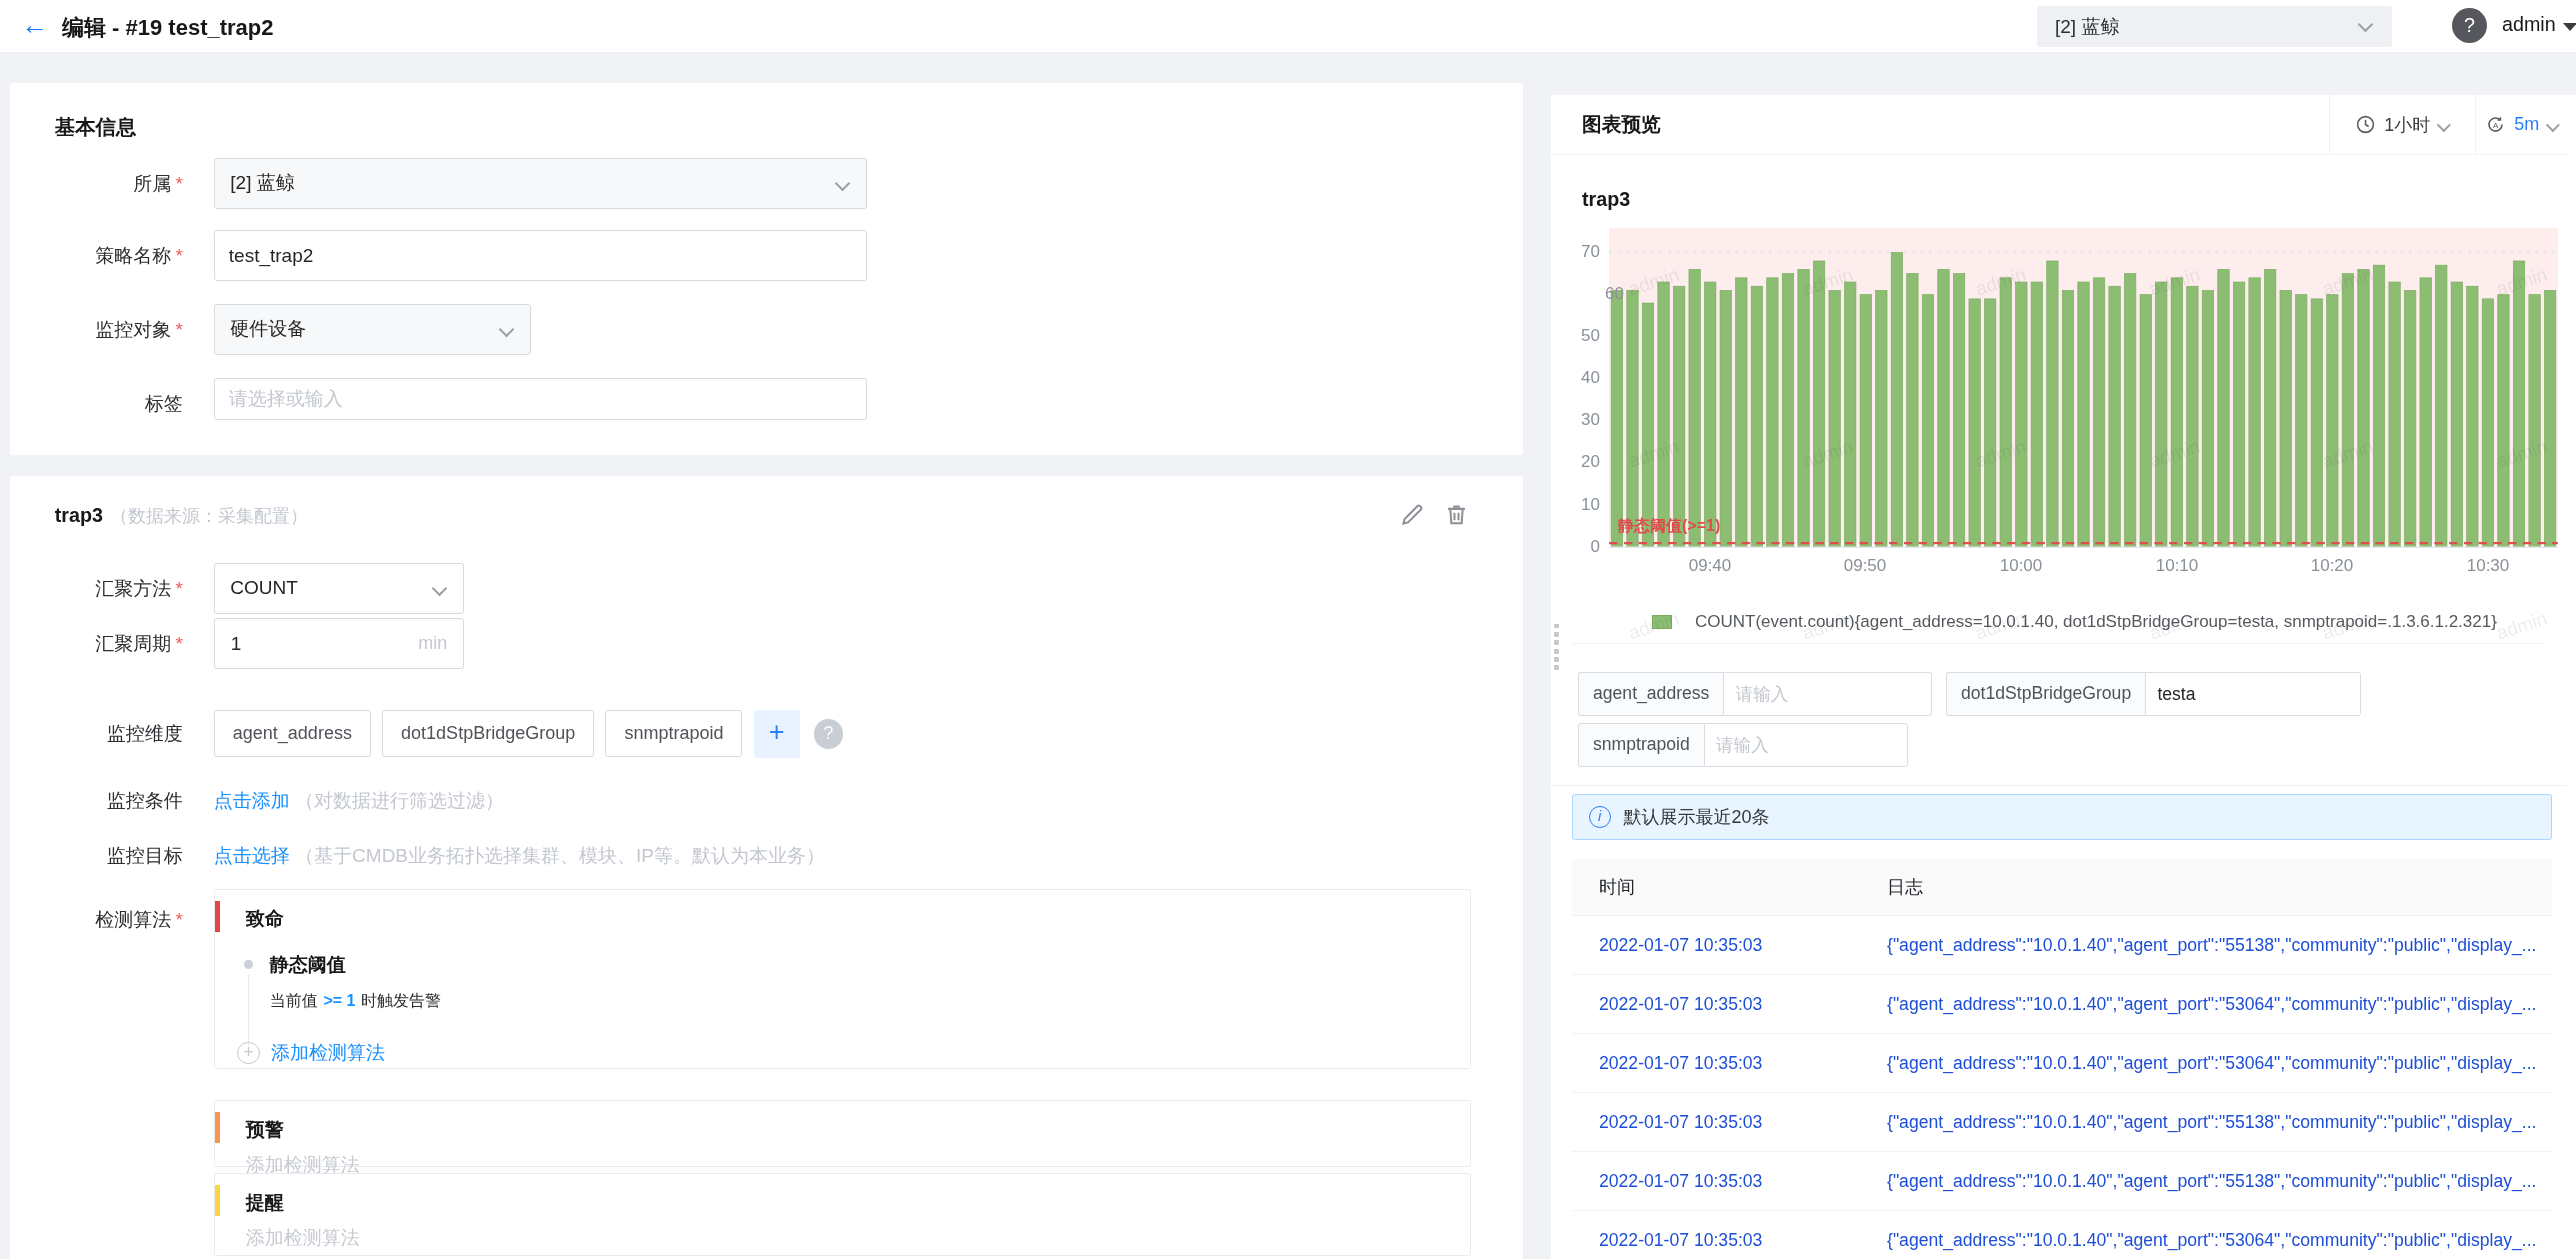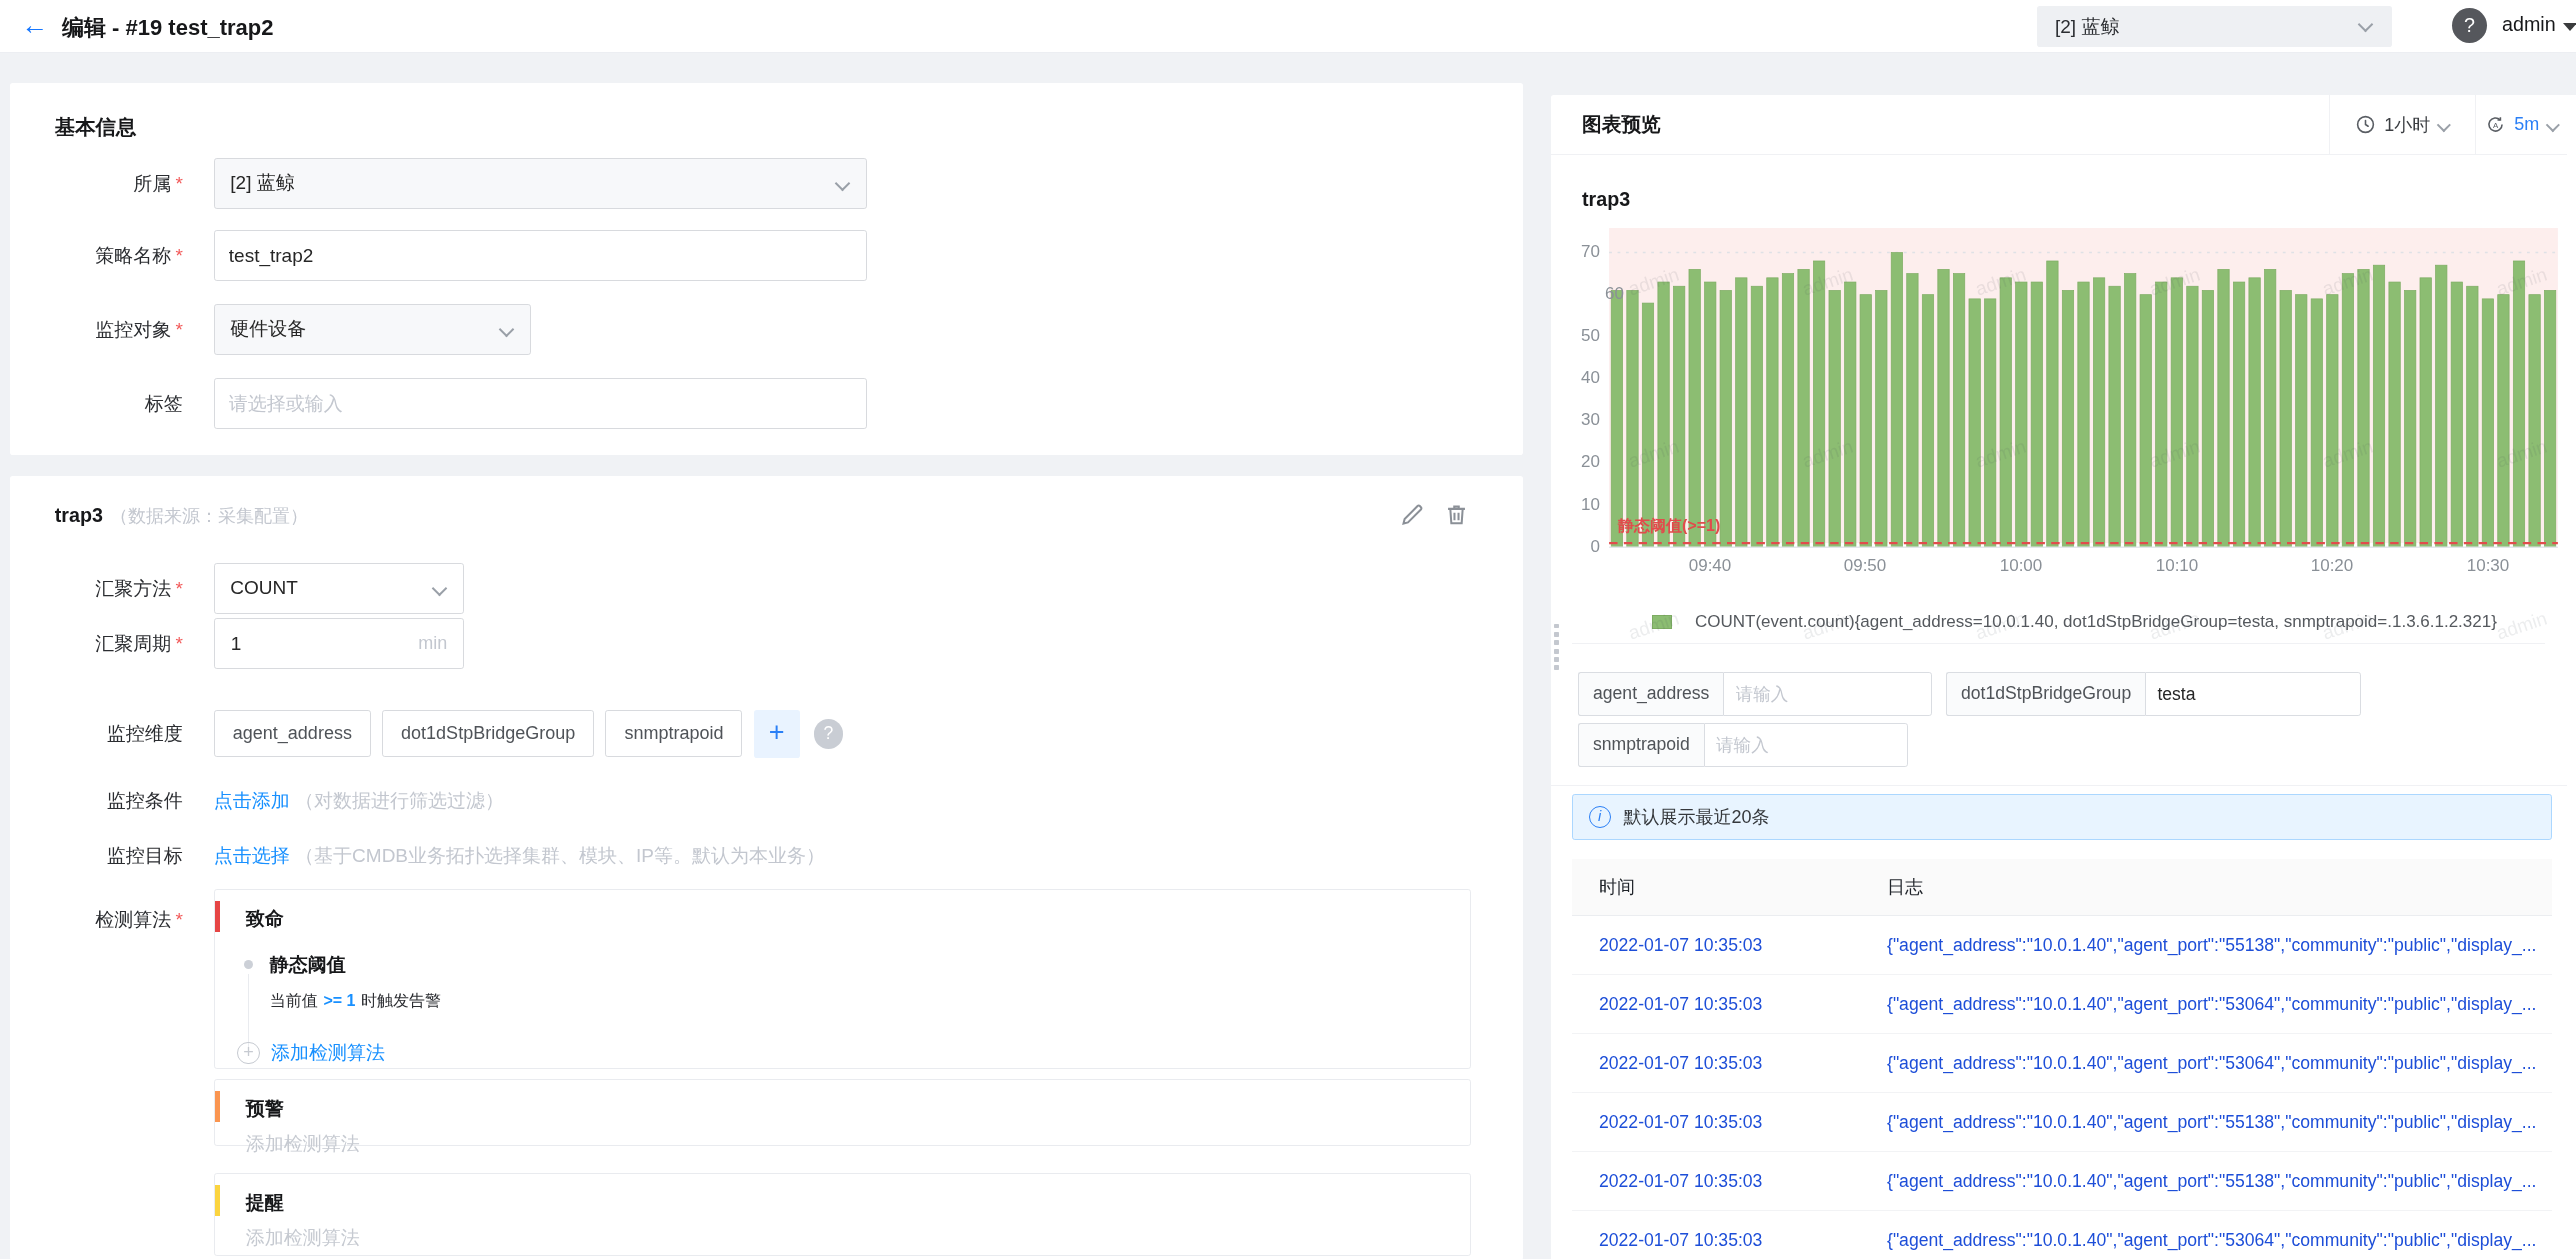--- a/index.html
+++ b/index.html
@@ -28,21 +28,21 @@
   .sel.white{background:#fff}
   .sel .val{position:absolute;left:15.5px;top:0;line-height:48px;font-size:19px;color:#262626;white-space:nowrap}
   .sel .chev{position:absolute;right:18px;top:19px}
   .inp{position:absolute;border:1.4px solid #d8dade;border-radius:2.8px;background:#fff;font-size:19px;color:#262626;
        padding:0 14px;outline:none;font-family:inherit;box-sizing:border-box}
   ::placeholder{color:#c3c7cf;opacity:1}
   
   #bi-owner{left:204px;top:75px;width:653px;height:51px}
   #bi-name{left:204px;top:147px;width:653px;height:51px}
   #bi-object{left:204px;top:221px;width:317px;height:51px}
-  #bi-tag{left:204px;top:295px;width:653px;height:51px}
+  #bi-tag{left:204px;top:295px;width:653px;height:42px}
   
   .cm-title{position:absolute;left:45px;top:28px;font-size:19.7px}
   .cm-title .trap{font-weight:700;color:#17181a}
   .cm-title .sub{color:#c3c7cf;font-size:18px;margin-left:7px}
   .iconbtn{position:absolute;width:27px;height:27px;cursor:pointer}
   #cm-edit{left:1389px;top:25px}
   #cm-del{left:1433px;top:25px}
   #agg-sel{left:204px;top:87px;width:250px;height:51px}
   .inpwrap{position:absolute;border:1.4px solid #d8dade;border-radius:2.8px;background:#fff;box-sizing:border-box}
   #period-wrap{left:204px;top:142px;width:250px;height:51px}
@@ -53,21 +53,21 @@
   .plusbtn{width:46px;height:48px;background:#e9f3ff;border-radius:2.8px;color:#2a7ff6;font-size:27px;text-align:center;line-height:44px;cursor:pointer}
   .qhelp{width:29.5px;height:29.5px;margin:9px 0 0 14px;border-radius:50%;background:#c9cdd4;color:#fff;font-size:17.6px;text-align:center;line-height:29.5px}
   .textrow{position:absolute;left:204px;font-size:19px;white-space:nowrap}
   #cond-row{top:312px}
   #target-row{top:367px}
   .link{color:#1890ff;cursor:pointer}
   .hint{color:#c3c7cf}
   #algo-label{top:431px}
   .sev{position:absolute;left:204px;width:1257px;border:1.4px solid #e9ebef;border-radius:2.8px;background:#fff;box-sizing:border-box}
   #sev-crit{top:413px;height:180px}
-  #sev-warn{top:603px;height:67px}
+  #sev-warn{top:624px;height:67px}
   #sev-rem{top:697px;height:83px}
   .sevbar{position:absolute;left:0;top:11.2px;width:5.6px;height:31px}
   .sev-name{position:absolute;left:31px;top:15.5px;font-size:19px;font-weight:700;color:#17181a}
   .sev-add{position:absolute;left:31px;top:51px;font-size:19px;color:#c6cad1;cursor:pointer}
   .algo-dot{position:absolute;left:29.5px;top:70px;width:9px;height:9px;border-radius:50%;background:#ccd0d7}
   .algo-line{position:absolute;left:33px;top:84px;width:1.4px;height:73px;background:#e9ebef}
   .algo-name{position:absolute;left:55px;top:62px;font-size:19px;font-weight:700;color:#17181a}
   .algo-rule{position:absolute;left:55px;top:101px;font-size:16px;color:#2b2d31}
   .op{color:#1890ff;font-weight:700;margin:0 5.6px}
   .algo-add{position:absolute;left:22.5px;top:150px;display:flex;align-items:center;cursor:pointer}

